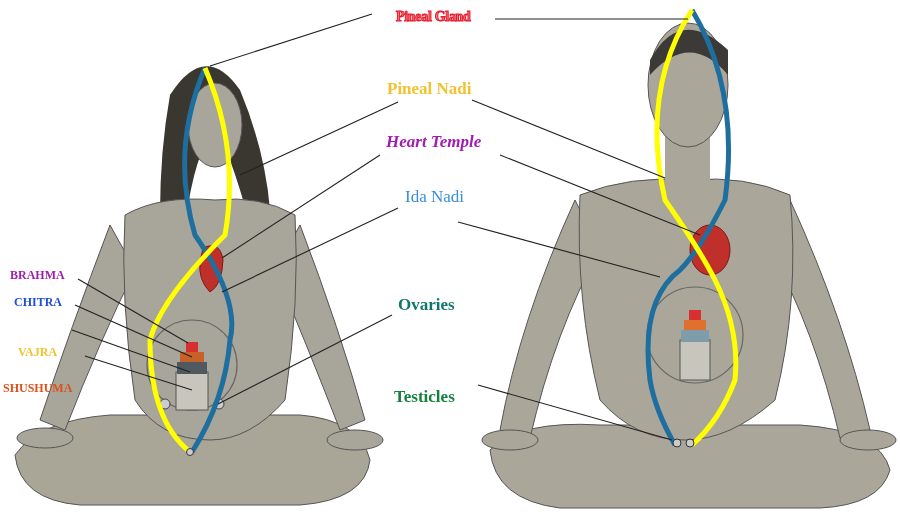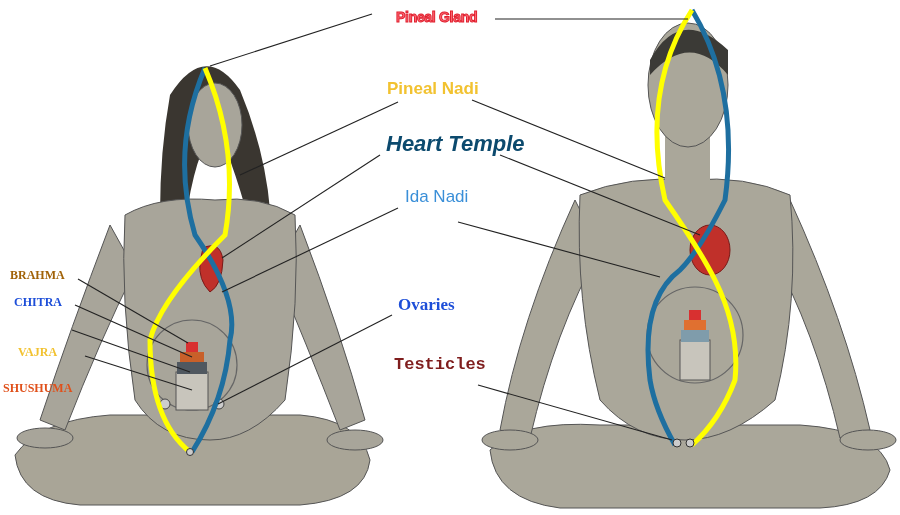--- a/index.html
+++ b/index.html
@@ -1,19 +1,19 @@
 <!DOCTYPE html>
 <html><head>
 <meta charset="utf-8">
 <style>
   html, body { margin: 0; padding: 0; background: #ffffff; }
   #stage { position: relative; width: 900px; height: 515px; overflow: hidden; background: #ffffff; }
   svg.figures { position: absolute; left: 0; top: 0; }
   .lbl { position: absolute; white-space: nowrap; line-height: 1; }
-  .lbl-sans { font-family: Liberation Sans, sans-serif; font-weight: bold; }
+  .lbl-sans { font-family: Liberation Serif, serif; font-weight: bold; }
   .lbl-serif { font-family: "Liberation Serif", serif; font-weight: bold; }
   .outline-red { color: #ff6b78; -webkit-text-stroke: 1px #e0202e; font-size: 14px; letter-spacing: -0.3px; }
 </style>
 </head>
 <body>
 
 <div id="stage">
   <svg class="figures" width="900" height="515" viewBox="0 0 900 515">
 
     <g>
@@ -93,21 +93,21 @@
       <line x1="478" y1="385" x2="672" y2="440"></line>
       <line x1="78" y1="279" x2="188" y2="343"></line>
       <line x1="75" y1="305" x2="192" y2="357"></line>
       <line x1="72" y1="330" x2="190" y2="372"></line>
       <line x1="85" y1="356" x2="192" y2="390"></line>
     </g>
   </svg>
 
   <div class="lbl lbl-sans outline-red" style="left:396px;top:10px;">Pineal Gland</div>
   <div class="lbl lbl-sans" style="left:387px;top:80px;font-size:17px;color:#f2c230;">Pineal Nadi</div>
-  <div class="lbl lbl-sans" style="left:386px;top:133px;font-size:22px;color:#0c4a6e;font-style:italic;">Heart Temple</div>
+  <div class="lbl lbl-sans" style="left:386px;top:133px;font-size:17px;color:#a21caf;font-style:italic;">Heart Temple</div>
   <div class="lbl lbl-sans" style="left:405px;top:188px;font-size:17px;color:#3a8fd8;font-weight:normal;">Ida Nadi</div>
-  <div class="lbl lbl-serif" style="left:398px;top:296px;font-size:17px;color:#1d4ed8;">Ovaries</div>
-  <div class="lbl lbl-serif" style="left:394px;top:356px;font-size:17px;color:#7f1d1d;font-family:Liberation Mono, monospace;">Testicles</div>
-  <div class="lbl lbl-serif" style="left:10px;top:269px;font-size:12px;color:#a16207;">BRAHMA</div>
+  <div class="lbl lbl-serif" style="left:398px;top:296px;font-size:17px;color:#0f766e;">Ovaries</div>
+  <div class="lbl lbl-serif" style="left:394px;top:388px;font-size:17px;color:#15803d;">Testicles</div>
+  <div class="lbl lbl-serif" style="left:10px;top:269px;font-size:12px;color:#a21caf;">BRAHMA</div>
   <div class="lbl lbl-serif" style="left:14px;top:296px;font-size:12px;color:#1d4ed8;">CHITRA</div>
   <div class="lbl lbl-serif" style="left:18px;top:321px;font-size:12px;color:#f2c230;margin-top:25px;">VAJRA</div>
   <div class="lbl lbl-serif" style="left:3px;top:347px;font-size:12px;color:#e0501a;margin-top:35px;">SHUSHUMA</div>
 </div>
 
 </body></html>

